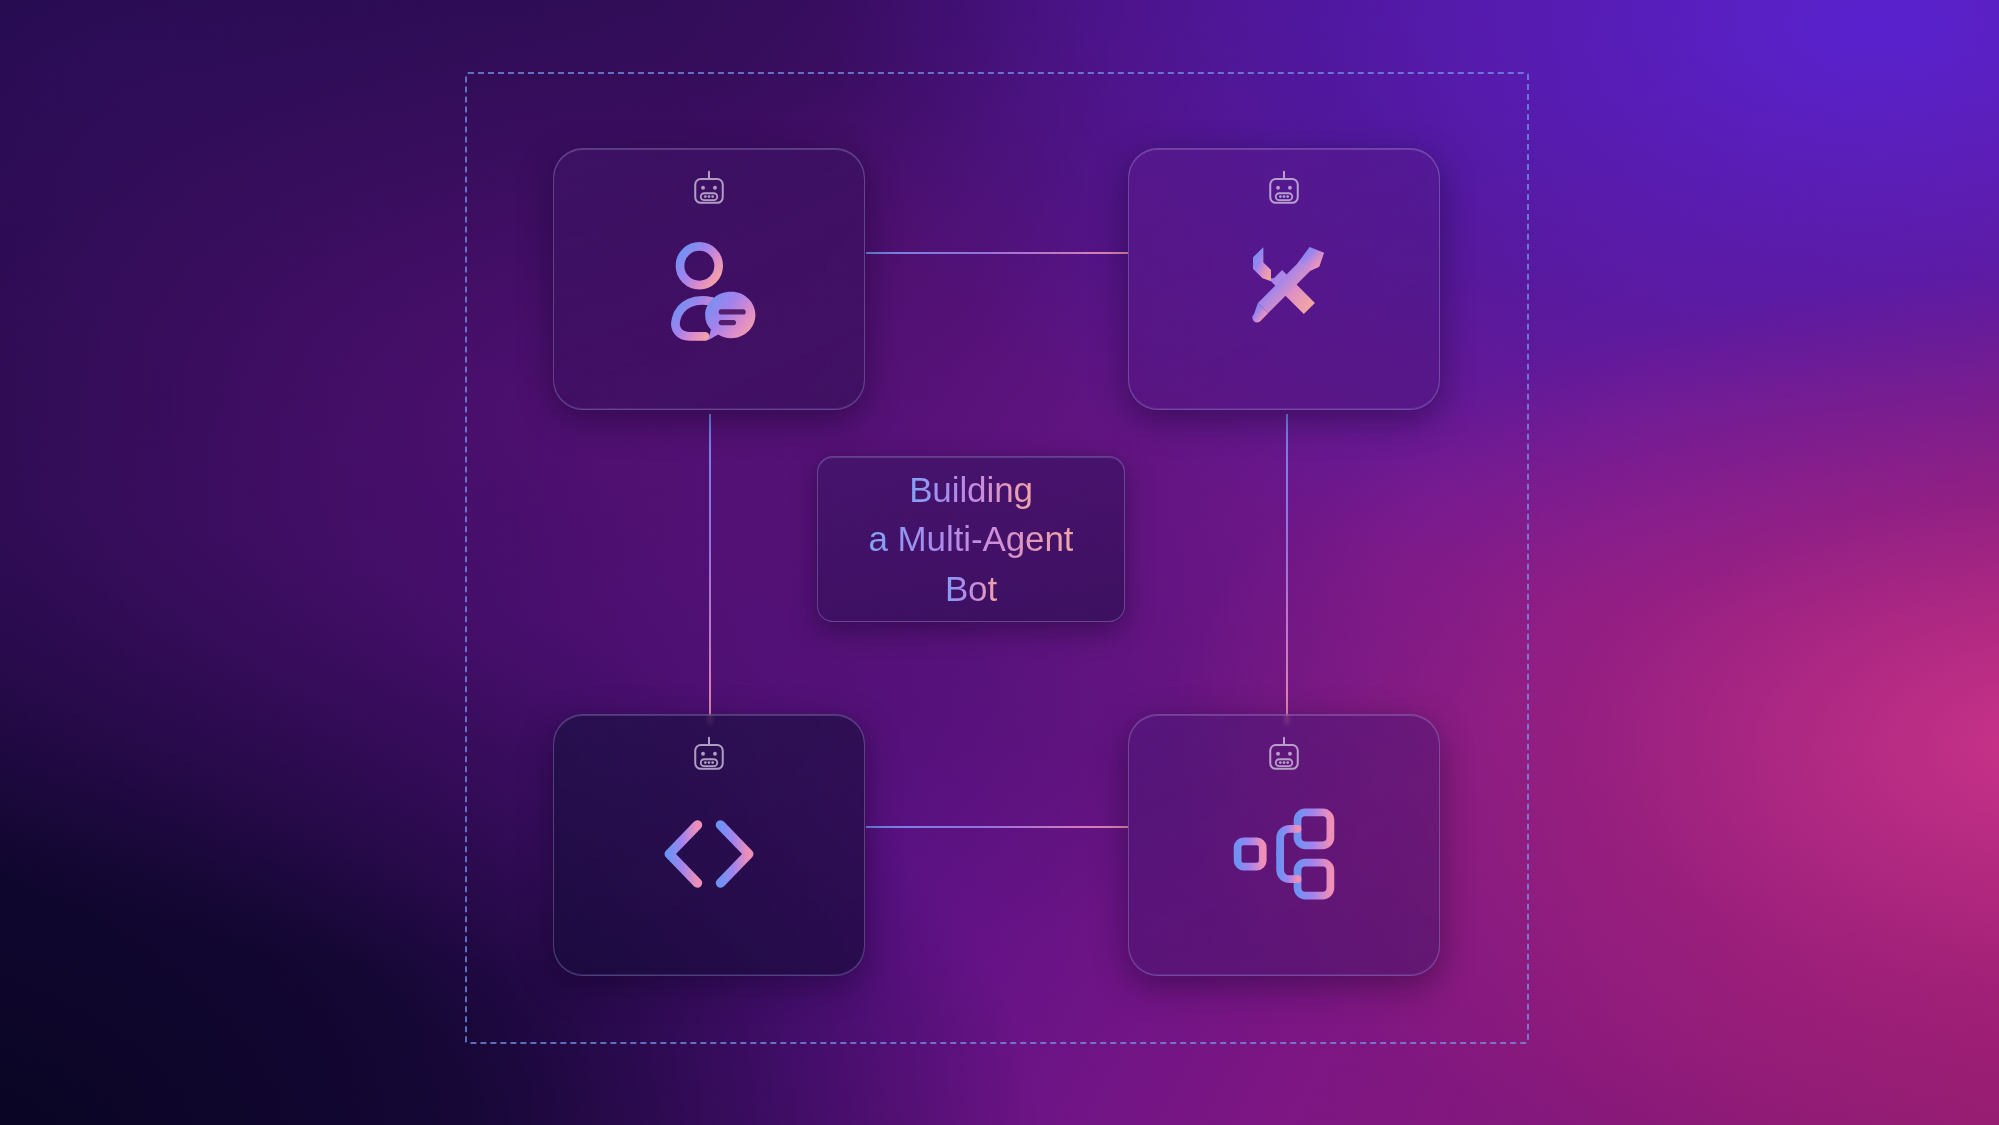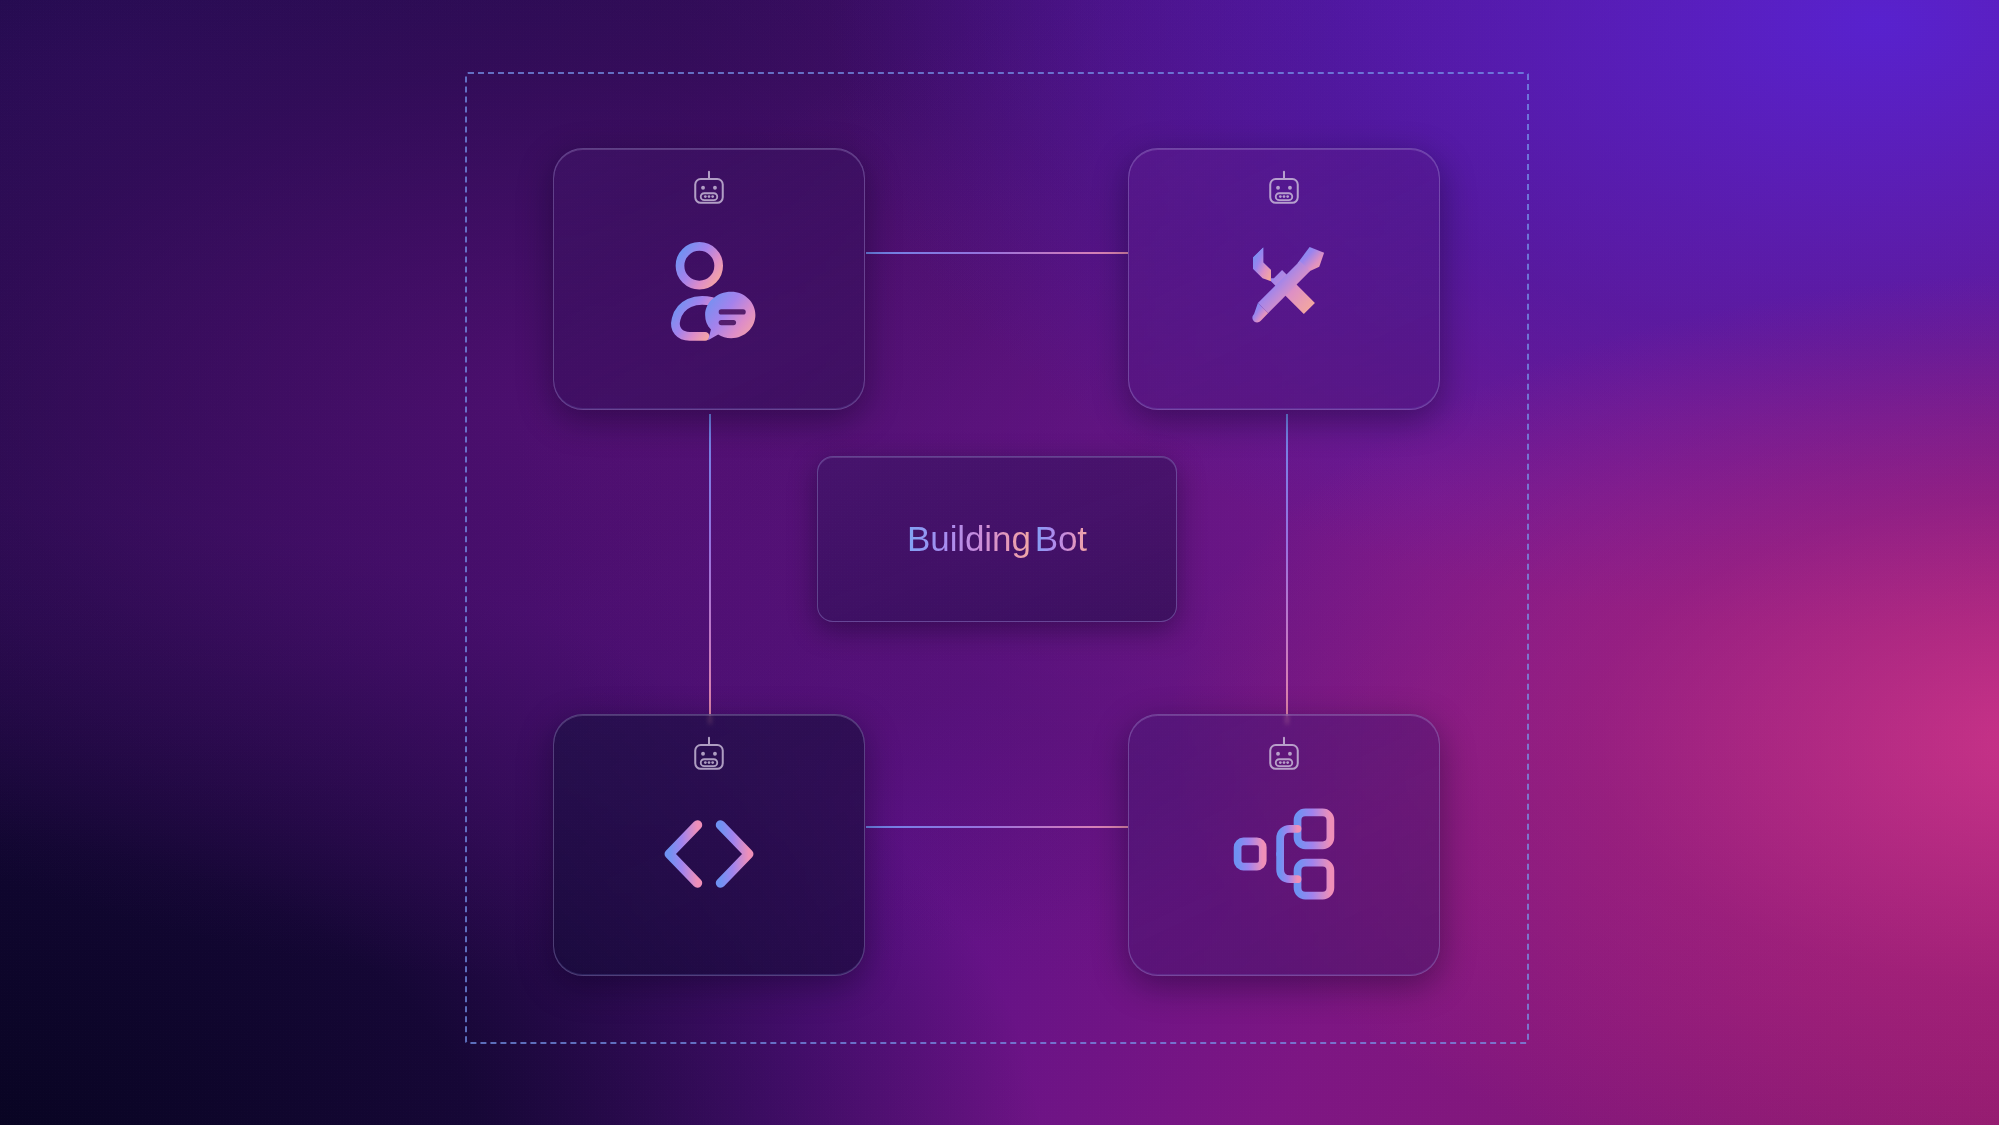--- a/index.html
+++ b/index.html
@@ -107,29 +107,29 @@
     margin-top:18px;
     width:116px; height:116px;
     display:flex; align-items:center; justify-content:center;
   }
   .card-icon svg { width:116px; height:116px; display:block; }
 
   
   #title-panel {
     position:absolute;
     left:817px; top:456px;
-    width:360px; height:166px;
+    width:308px; height:166px;
     border-radius:16px;
     border:1.5px solid rgba(150,140,210,0.42);
     background:linear-gradient(160deg, rgba(58,22,100,0.52) 0%, rgba(42,16,82,0.50) 55%, rgba(32,14,70,0.56) 100%);
     box-shadow:
       inset 0 1px 0 rgba(220,206,255,0.18),
       0 8px 28px rgba(6,2,24,0.38);
     display:flex;
-    flex-direction:row;
+    flex-direction:column;
     align-items:center;
     justify-content:center;
     gap:4px;
   }
   .title-line {
     font-size:35px;
     line-height:1.30;
     font-weight:400;
     letter-spacing:-0.1px;
     white-space:nowrap;
@@ -268,17 +268,18 @@
 
         <path d="M56 60 L56 44 C56 38 60 34 66 34 L74 34" stroke="url(#gradC)" stroke-width="8" fill="none" stroke-linecap="round"></path>
 
         <path d="M56 60 L56 76 C56 82 60 86 66 86 L74 86" stroke="url(#gradC)" stroke-width="8" fill="none" stroke-linecap="round"></path>
       </svg>
     </div>
   </div>
 
   <div id="title-panel">
     <div class="title-line">Building</div>
+    <div class="title-line">a Multi-Agent</div>
     <div class="title-line">Bot</div>
   </div>
 
   <div id="grain"></div>
 </div>
 
 </body></html>

